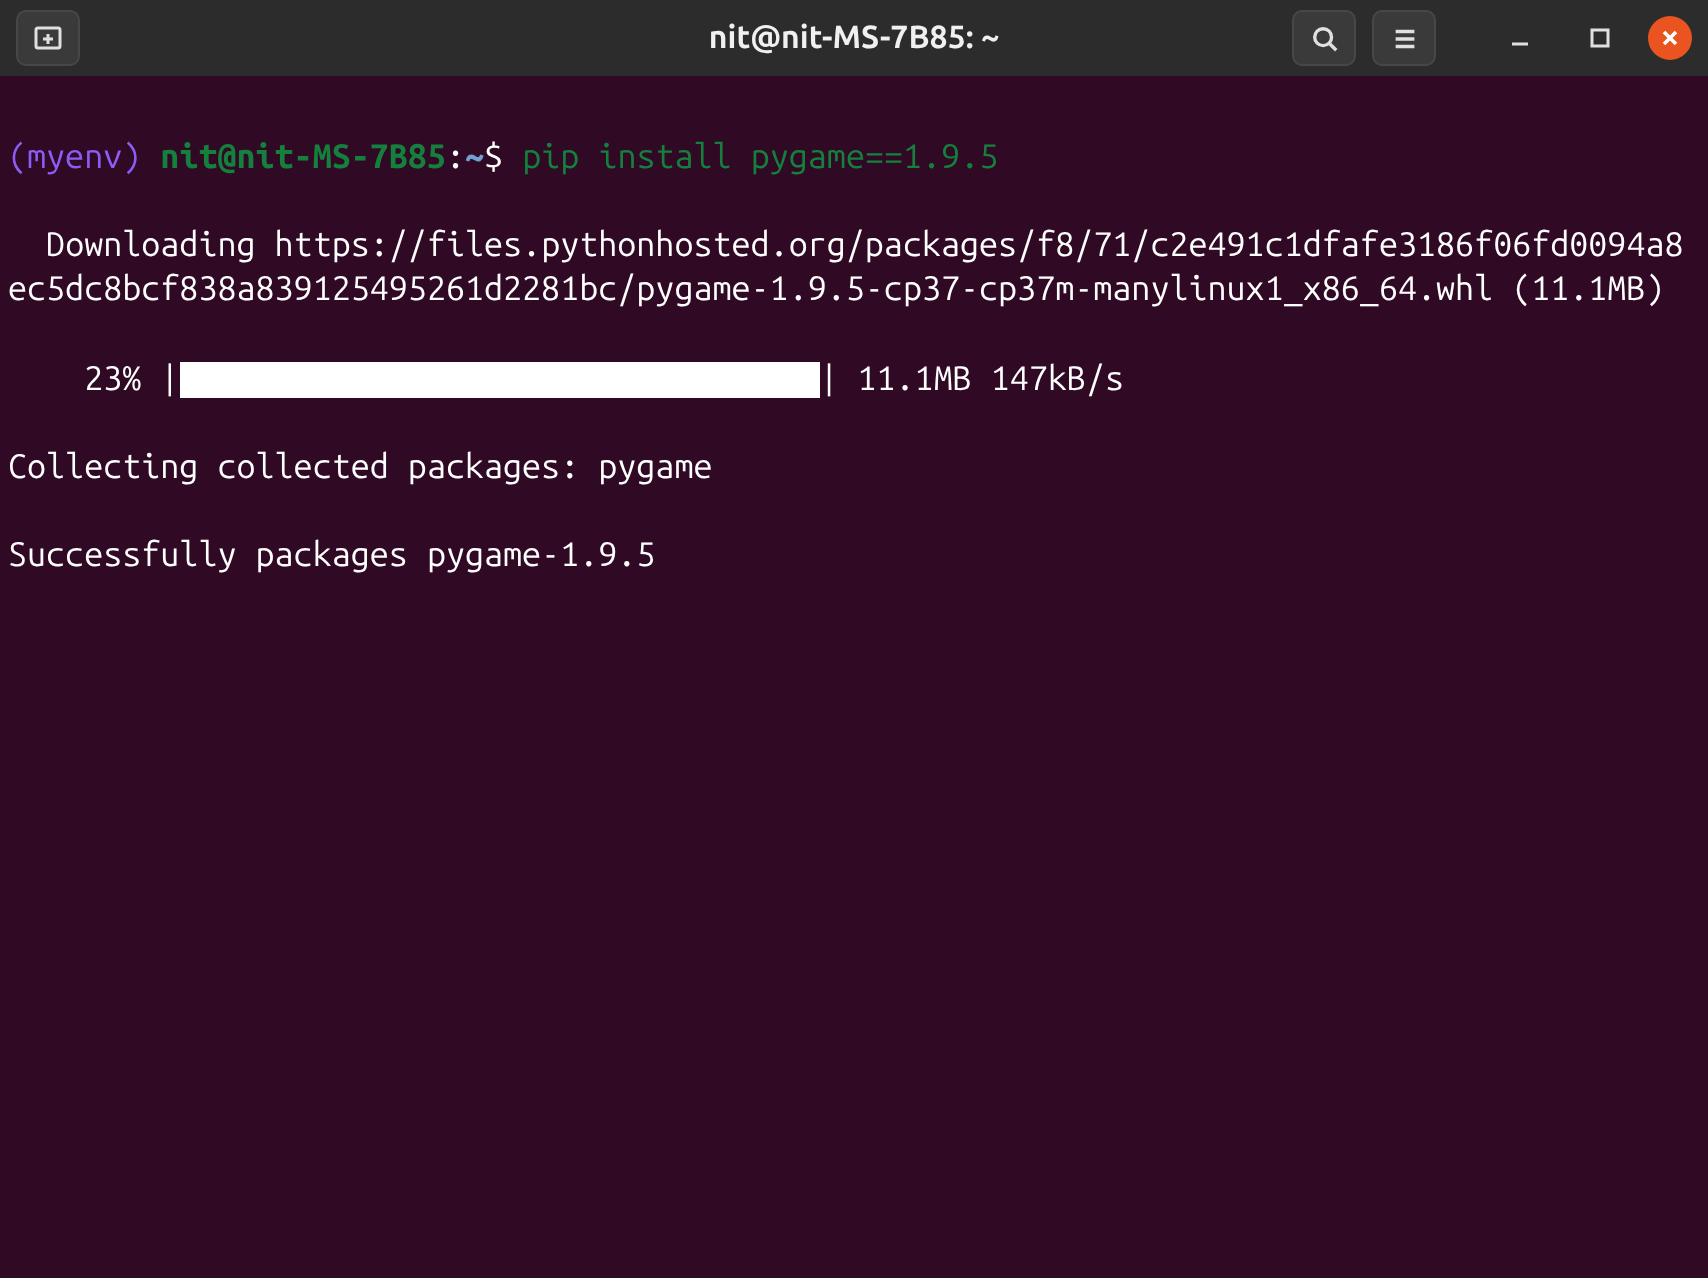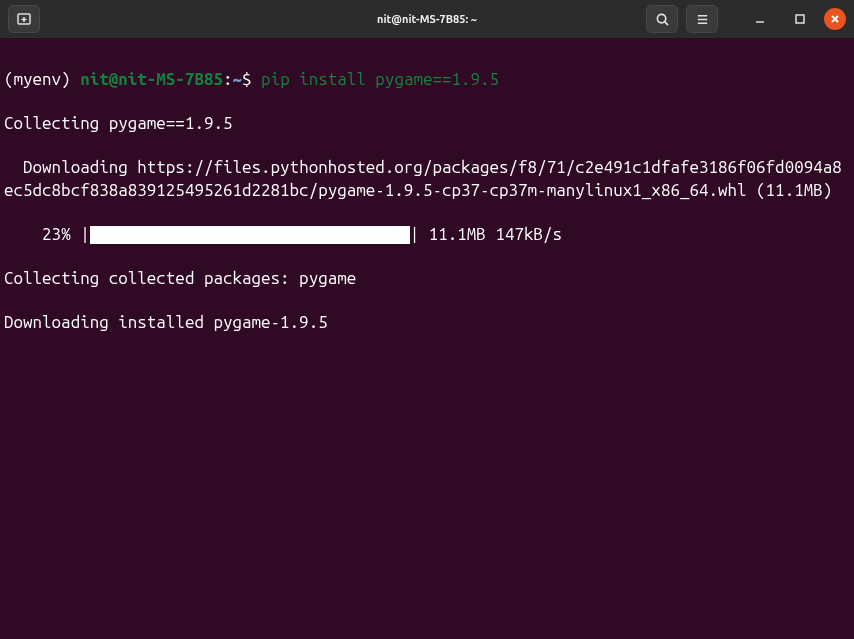--- a/index.html
+++ b/index.html
@@ -24,21 +24,21 @@
       display: flex;
       align-items: center;
       gap: 6px;
     }
     .titlebar-center {
       position: absolute;
       left: 50%;
       transform: translateX(-50%);
       color: #f0f0f0;
       font-family: 'Ubuntu', sans-serif;
-      font-size: 11px;
+      font-size: 16px;
       font-weight: 600;
     }
     .titlebar-right {
       margin-left: auto;
       display: flex;
       align-items: center;
       gap: 8px;
     }
     .tb-btn {
       width: 32px;
@@ -65,21 +65,21 @@
       width: 22px;
       height: 22px;
       border: none;
     }
     .terminal-body {
       padding: 8px 4px;
       line-height: 1.3;
       white-space: pre-wrap;
       word-break: break-all;
     }
-    .venv { color: #ffffff; }
+    .venv { color: #8b5cf6; }
     .userhost { color: #15803d; font-weight: bold; }
     .colon { color: #ffffff; }
     .tilde { color: #729fcf; font-weight: bold; }
     .dollar { color: #ffffff; }
     .cmd { color: #15803d; }
     .output { color: #ffffff; }
     .progressbar {
       display: inline-block;
       background: #ffffff;
       width: 320px;
@@ -134,18 +134,17 @@
     <div class="tb-btn close">
       <svg width="10" height="10" viewBox="0 0 10 10" fill="none" stroke="#ffffff" stroke-width="1.8">
         <path d="M2 2 L8 8 M8 2 L2 8"></path>
       </svg>
     </div>
   </div>
 </div>
 
 <div class="terminal-body">
 <div><span class="venv">(myenv)</span> <span class="userhost">nit@nit-MS-7B85</span><span class="colon">:</span><span class="tilde">~</span><span class="dollar">$</span> <span class="cmd">pip install pygame==1.9.5</span></div>
-<div class="output">Collecting pygame==1.9.5</div>
 <div class="output">  Downloading https://files.pythonhosted.org/packages/f8/71/c2e491c1dfafe3186f06fd0094a8ec5dc8bcf838a839125495261d2281bc/pygame-1.9.5-cp37-cp37m-manylinux1_x86_64.whl (11.1MB)</div>
 <div class="output"><span>    23% |</span><span class="progressbar"></span><span>| 11.1MB 147kB/s</span></div>
 <div class="output">Collecting collected packages: pygame</div>
-<div class="output">Downloading installed pygame-1.9.5</div>
+<div class="output">Successfully packages pygame-1.9.5</div>
 </div>
 
 </body></html>

